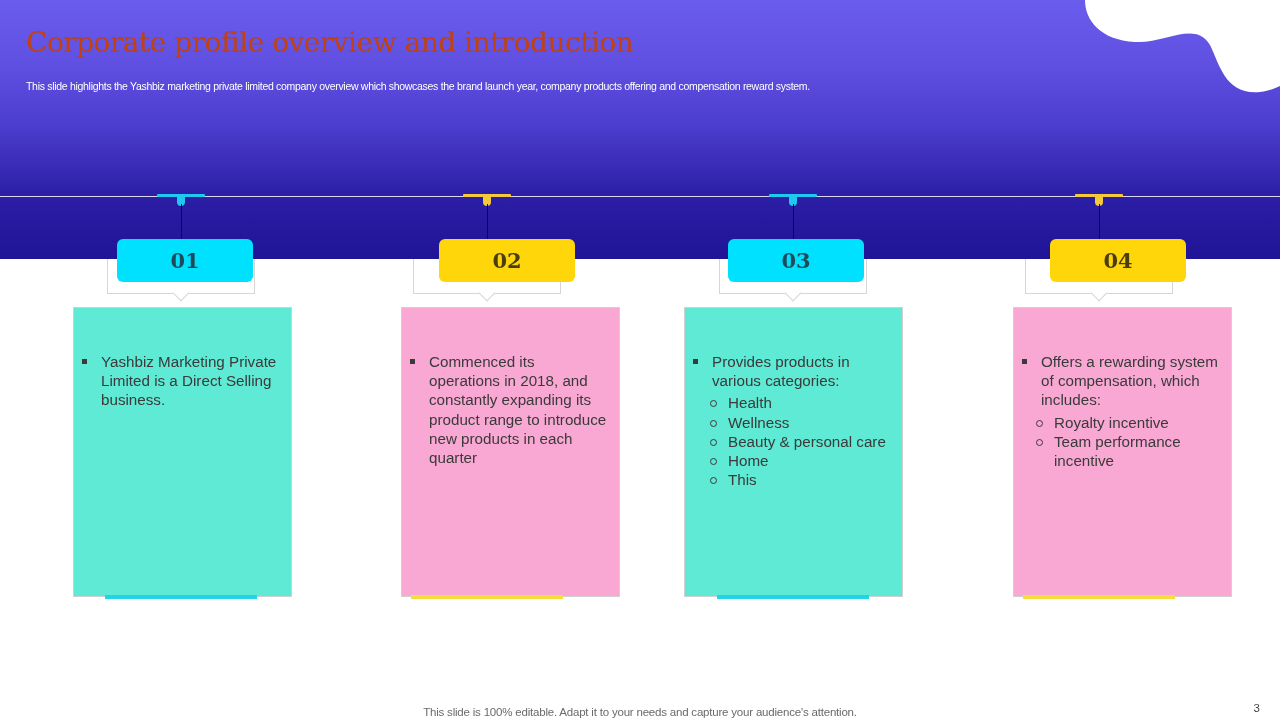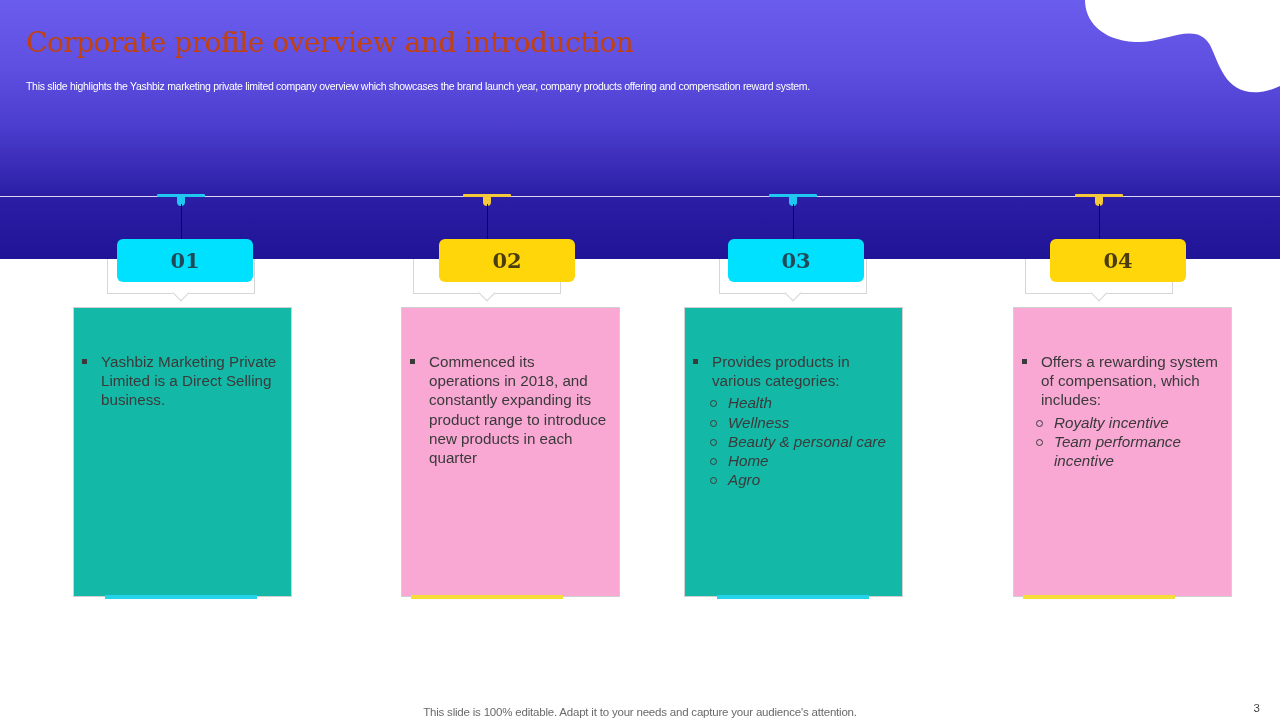--- a/index.html
+++ b/index.html
@@ -46,36 +46,36 @@
     display:flex; align-items:center; justify-content:center;
     font-family:"DejaVu Serif", "Liberation Serif", serif;
     font-weight:bold; font-size:21px; color:#1e4a5a;
   }
   .num-box.yellow { color:#4a3e10;margin-left:16px; }
 
   .card {
     position:absolute; top:307px; width:219px; height:290px;
     border:1px solid #d0d0d0;
   }
-  .card.blue { background:#14b8a6;padding-left:12px; }
+  .card.blue { background:#5eead4;padding-left:12px; }
   .card.yellow { background:#f9a8d4;margin-left:23px; }
   .card-accent {
     position:absolute; top:595px; height:4px; width:152px;
   }
 
   .card-body {
     position:absolute; left:8px; top:44px; right:10px;
     font-size:15.2px; line-height:19.2px; color:#3a3a3a;
   }
   .bullet { display:flex; }
   .bullet-mark {
     width:5px; height:5px; background:#3a3a3a; margin-top:7px; margin-right:14px; flex:0 0 5px;
   }
   .bullet-text { flex:1; }
-  .sub-list { margin-top:3px; margin-left:17px;font-style:italic; }
+  .sub-list { margin-top:3px; margin-left:17px; }
   .sub-item { display:flex; }
   .sub-mark {
     width:7px; height:7px; border:1px solid #3a3a3a; border-radius:50%;
     margin-top:7px; margin-right:11px; flex:0 0 7px;
   }
   .sub-text { flex:1; }
 
   .footer {
     position:absolute; left:0; width:1280px; top:706px; text-align:center;
     font-size:11.5px; color:#6a6a6a; letter-spacing:-0.2px;
@@ -161,21 +161,21 @@
         <div class="sub-item">
             <span class="sub-mark"></span>
             <span class="sub-text">Beauty &amp; personal care</span>
           </div>
         <div class="sub-item">
             <span class="sub-mark"></span>
             <span class="sub-text">Home</span>
           </div>
         <div class="sub-item">
             <span class="sub-mark"></span>
-            <span class="sub-text">Agro</span>
+            <span class="sub-text">This</span>
           </div>
       </div>
     </div>
   </div>
   <div class="card-accent" style="left:717px;background:#22d3ea;"></div>
 </div>
 
 <div>
   <div class="pin-bar" style="left:1075px;background:#f5c93a;"></div>
   <div class="pin-drop" style="left:1095px;background:#f5c93a;"></div>

